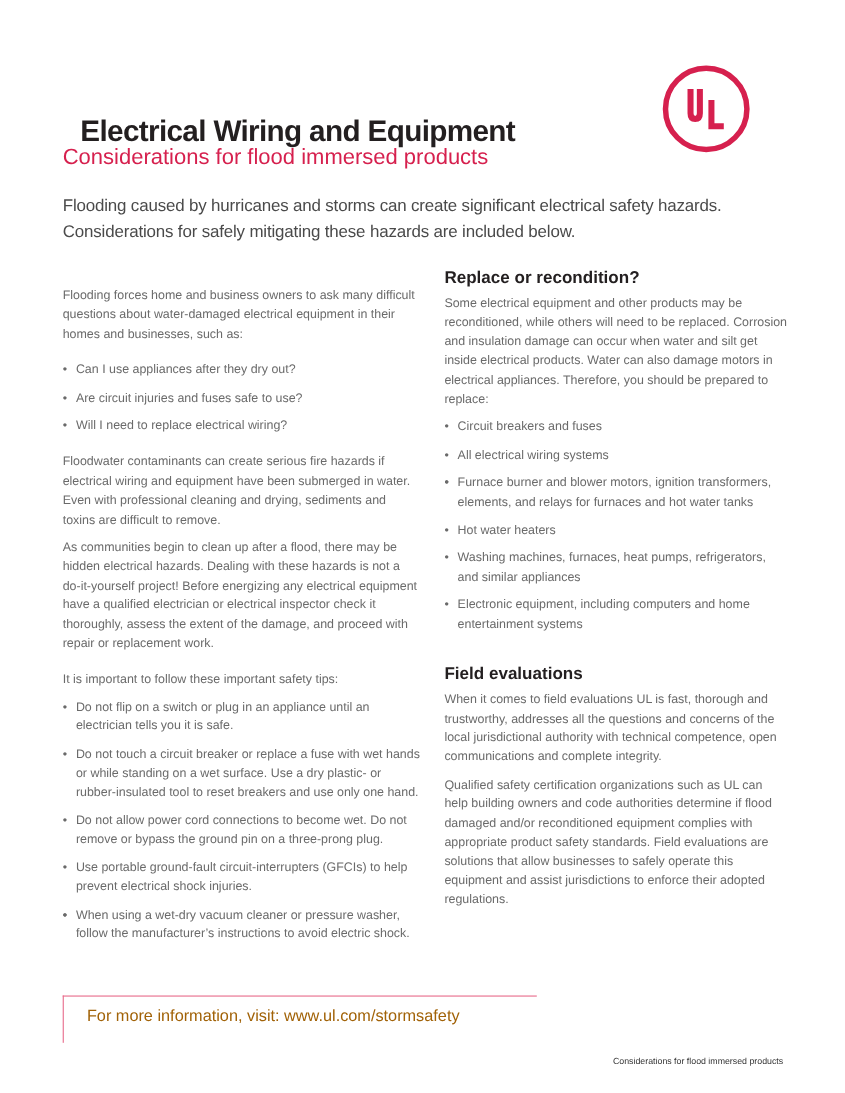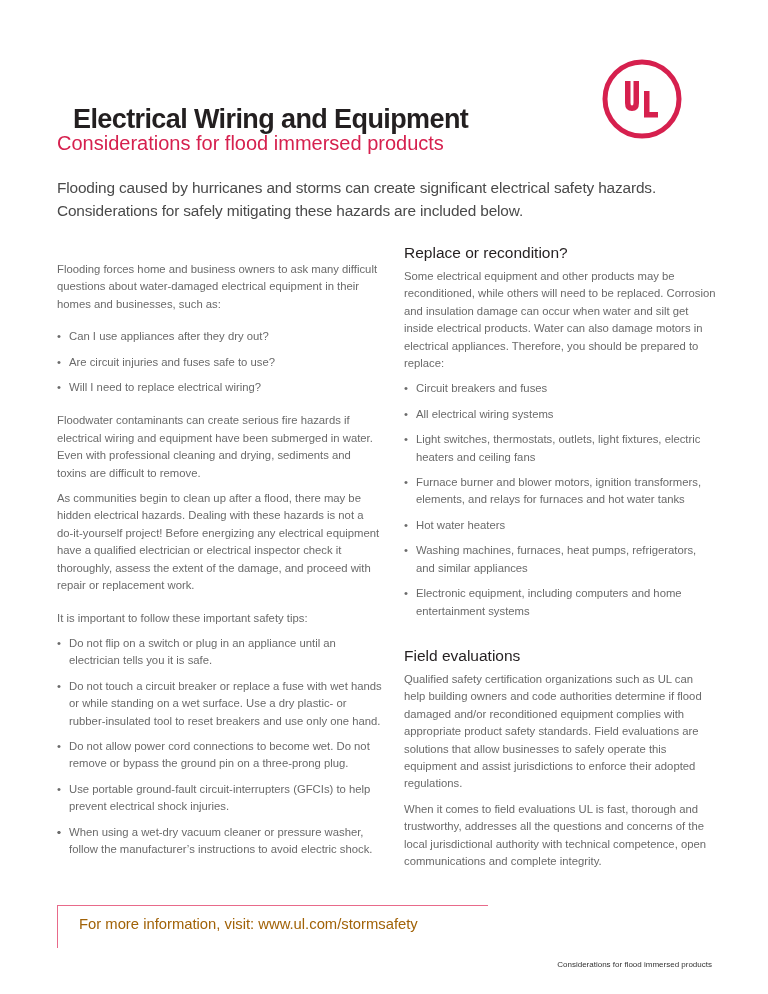--- a/index.html
+++ b/index.html
@@ -12,21 +12,21 @@
               color: #d6204e; line-height: 26px; }
   .intro { position: absolute; left: 57px; top: 176px; width: 660px; margin: 0; font-size: 15.4px;
            color: #4a4a4a; line-height: 23px; letter-spacing: -0.15px; }
   .col { position: absolute; top: 243px; font-size: 11.3px; line-height: 17.4px; color: #6a6a6a; }
   .col-left { left: 57px; width: 325px; margin-top: 18px; }
   .col-right { left: 404px; width: 312px; }
   .col p { margin: 0 0 8px 0; }
   .col ul { list-style: none; margin: 0 0 9px 0; padding: 0; }
   .col li { position: relative; padding-left: 12px; margin-bottom: 8px; }
   .col li .bullet { position: absolute; left: 0; top: 0; }
-  .h2 { margin: 0 0 5px 0; font-size: 15.5px; font-weight: normal; color: #231f20; line-height: 20px; }
+  .h2 { margin: 0 0 5px 0; font-size: 15.5px; font-weight: bold; color: #231f20; line-height: 20px; }
   .spacer-l { height: 7px; }
   .field-h { margin-top: 26px; }
   .cta-box { position: absolute; left: 57px; top: 905px; width: 430px; height: 42px;
              border-top: 1px solid #e86a8a; border-left: 1px solid #e86a8a; }
   .cta { position: absolute; left: 79px; top: 914px; margin: 0; font-size: 14.8px; color: #a16207; line-height: 20px; }
   .copyright { position: absolute; left: 57px; top: 1004px; font-size: 8px; color: #333; }
   .footer-right { position: absolute; right: 56px; top: 960px; font-size: 8px; color: #333; }
 </style>
 </head>
 <body>
@@ -65,28 +65,28 @@
     <li><span class="bullet">•</span><span>When using a wet-dry vacuum cleaner or pressure washer, follow the manufacturer’s instructions to avoid electric shock.</span></li>
   </ul>
 </div>
 
 <div class="col col-right">
   <h3 class="h2">Replace or recondition?</h3>
   <p>Some electrical equipment and other products may be reconditioned, while others will need to be replaced. Corrosion and insulation damage can occur when water and silt get inside electrical products. Water can also damage motors in electrical appliances. Therefore, you should be prepared to replace:</p>
   <ul>
     <li><span class="bullet">•</span><span>Circuit breakers and fuses</span></li>
     <li><span class="bullet">•</span><span>All electrical wiring systems</span></li>
-    <li><span class="bullet">•</span><span>Light switches, thermostats, outlets, light fixtures, electric heaters and ceiling fans</span></li>
+    <li><span class="bullet">•</span></li>
     <li><span class="bullet">•</span><span>Furnace burner and blower motors, ignition transformers, elements, and relays for furnaces and hot water tanks</span></li>
     <li><span class="bullet">•</span><span>Hot water heaters</span></li>
     <li><span class="bullet">•</span><span>Washing machines, furnaces, heat pumps, refrigerators, and similar appliances</span></li>
     <li><span class="bullet">•</span><span>Electronic equipment, including computers and home entertainment systems</span></li>
   </ul>
   <h3 class="h2 field-h">Field evaluations</h3>
+  <p>When it comes to field evaluations UL is fast, thorough and trustworthy, addresses all the questions and concerns of the local jurisdictional authority with technical competence, open communications and complete integrity.</p>
   <p>Qualified safety certification organizations such as UL can help building owners and code authorities determine if flood damaged and/or reconditioned equipment complies with appropriate product safety standards. Field evaluations are solutions that allow businesses to safely operate this equipment and assist jurisdictions to enforce their adopted regulations.</p>
-  <p>When it comes to field evaluations UL is fast, thorough and trustworthy, addresses all the questions and concerns of the local jurisdictional authority with technical competence, open communications and complete integrity.</p>
 </div>
 
 <div class="cta-box"></div>
 <p class="cta">For more information, visit: www.ul.com/stormsafety</p>
 
 <div class="copyright">© 2014 UL LLC All rights reserved. May not be copied or distributed without permission.</div>
 <div class="footer-right">Considerations for flood immersed products</div>
 
 </body></html>

